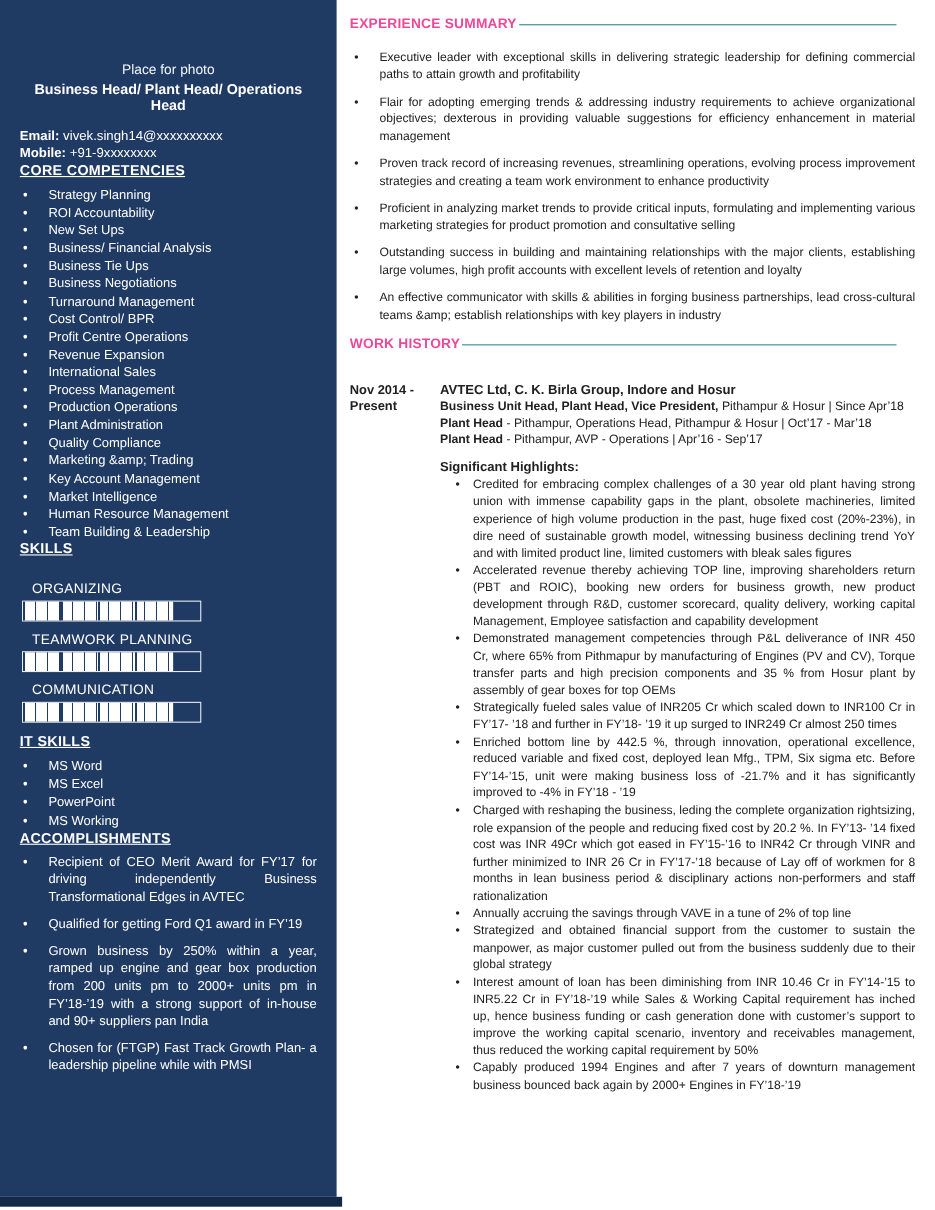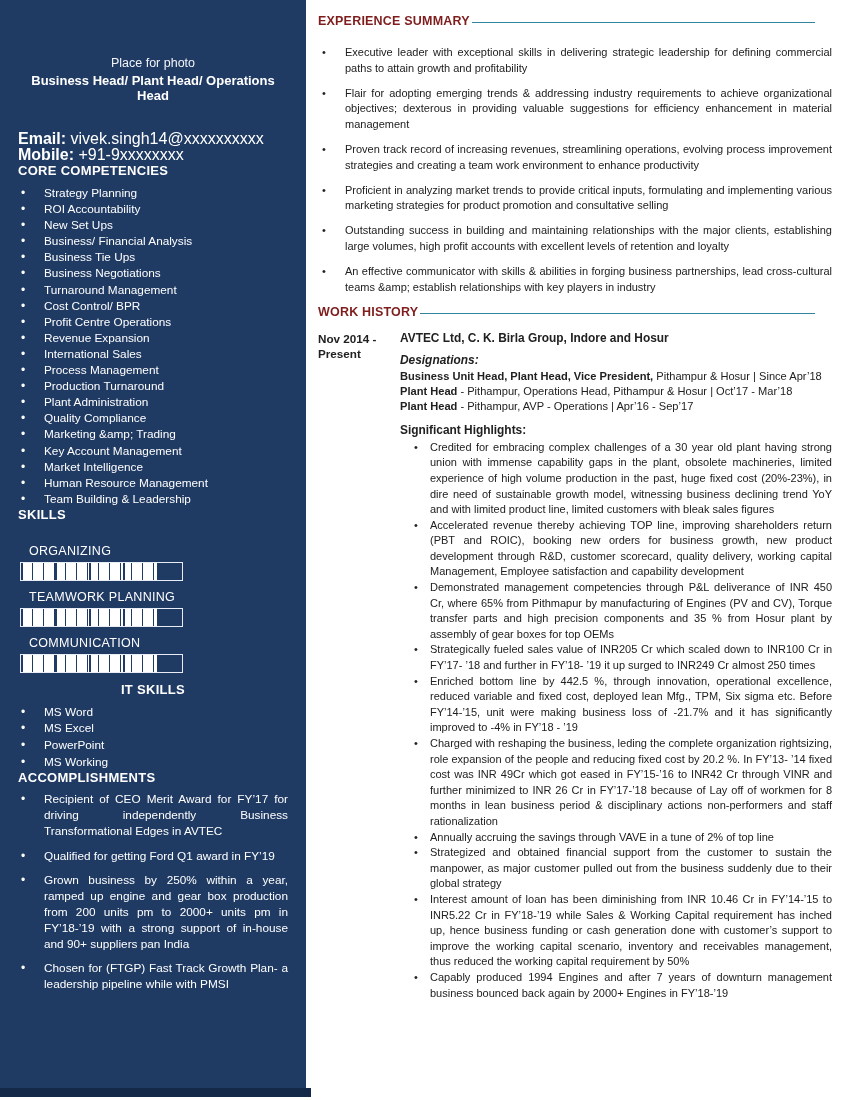--- a/index.html
+++ b/index.html
@@ -39,31 +39,32 @@
     font-size: 19px;
     font-weight: 700;
     letter-spacing: 0.5px;
   }
   .jobtitle {
     margin-top: 3px;
     text-align: center;
     font-size: 13px;
     font-weight: 700;
   }
-  .contact { margin-top: 28px; font-size: 16px; line-height: 16px; }
+  .contact { margin-top: 12px; font-size: 12px; line-height: 16px; }
   .b { font-weight: 700; }
   .sidebar h2 {
     font-size: 13px;
     font-weight: 700;
     letter-spacing: 0.3px;
     margin-top: 0;
+    text-decoration: underline;
   }
   .h-core { margin-top: 25px; }
   .h-skills { margin-top: 20px; }
-  .h-itskills { margin-top: 26px; text-align: center; }
+  .h-itskills { margin-top: 26px; }
   .h-accomp { margin-top: 27px; }
 
   .sidebar ul { list-style: none; margin-top: 7px; }
   .sidebar ul li {
     position: relative;
     padding-left: 26px;
     font-size: 11.8px;
     line-height: 16.1px;
   }
   .sidebar ul li::before {
@@ -105,21 +106,21 @@
   }
 
   
   .main {
     position: absolute; left: 318px; top: 0;
     width: 514px;
   }
   .sec-head {
     display: flex;
     align-items: baseline;
-    color: #7f1d1d;
+    color: #ec4899;
     font-size: 12.5px;
     font-weight: 700;
     letter-spacing: 0.2px;
   }
   .sec-head .rule {
     flex: 1;
     border-bottom: 1.4px solid #31849c;
     transform: translateY(-2px);
     margin-left: 2px;
     margin-right: 17px;
@@ -134,21 +135,21 @@
     font-size: 11px;
     line-height: 15.6px;
   }
   ul.bullets.es { margin-top: 17px; }
   ul.bullets.es li { padding-left: 27px; margin-bottom: 9.5px; }
   ul.bullets.es li::before {
     content: "\2022";
     position: absolute; left: 4px; top: 0;
   }
 
-  .entry { display: flex; margin-top: 12px; }
+  .entry { display: flex; margin-top: 28px; }
   .dates {
     width: 82px;
     flex: 0 0 82px;
     font-size: 11.7px;
     font-weight: 700;
     line-height: 15px;
   }
   .entry-body { flex: 1; }
   .company { font-size: 11.9px; font-weight: 700; }
   .desig-label {
@@ -190,21 +191,21 @@
         <li>New Set Ups</li>
         <li>Business/ Financial Analysis</li>
         <li>Business Tie Ups</li>
         <li>Business Negotiations</li>
         <li>Turnaround Management</li>
         <li>Cost Control/ BPR</li>
         <li>Profit Centre Operations</li>
         <li>Revenue Expansion</li>
         <li>International Sales</li>
         <li>Process Management</li>
-        <li>Production Turnaround</li>
+        <li>Production Operations</li>
         <li>Plant Administration</li>
         <li>Quality Compliance</li>
         <li>Marketing &amp;amp; Trading</li>
         <li>Key Account Management</li>
         <li>Market Intelligence</li>
         <li>Human Resource Management</li>
         <li>Team Building &amp; Leadership</li>
       </ul>
 
     <h2 class="h-skills">SKILLS</h2>
@@ -273,21 +274,20 @@
         <span class="rule"></span>
     </div>
 
     <div class="entry">
       <div class="dates">
         <div>Nov 2014 -</div>
         <div>Present</div>
       </div>
       <div class="entry-body">
         <div class="company">AVTEC Ltd, C. K. Birla Group, Indore and Hosur</div>
-        <div class="desig-label">Designations:</div>
         <div class="desig-lines">
 
             <div class="desig-line"><span class="b">Business Unit Head, Plant Head, Vice President,</span><span> Pithampur &amp; Hosur | Since Apr’18</span></div>
 
             <div class="desig-line"><span class="b">Plant Head</span><span> - Pithampur, Operations Head, Pithampur &amp; Hosur | Oct’17 - Mar’18</span></div>
 
             <div class="desig-line"><span class="b">Plant Head</span><span> - Pithampur, AVP - Operations | Apr’16 - Sep’17</span></div>
           </div>
         <div class="hl-label">Significant Highlights:</div>
         <ul class="bullets hl">

